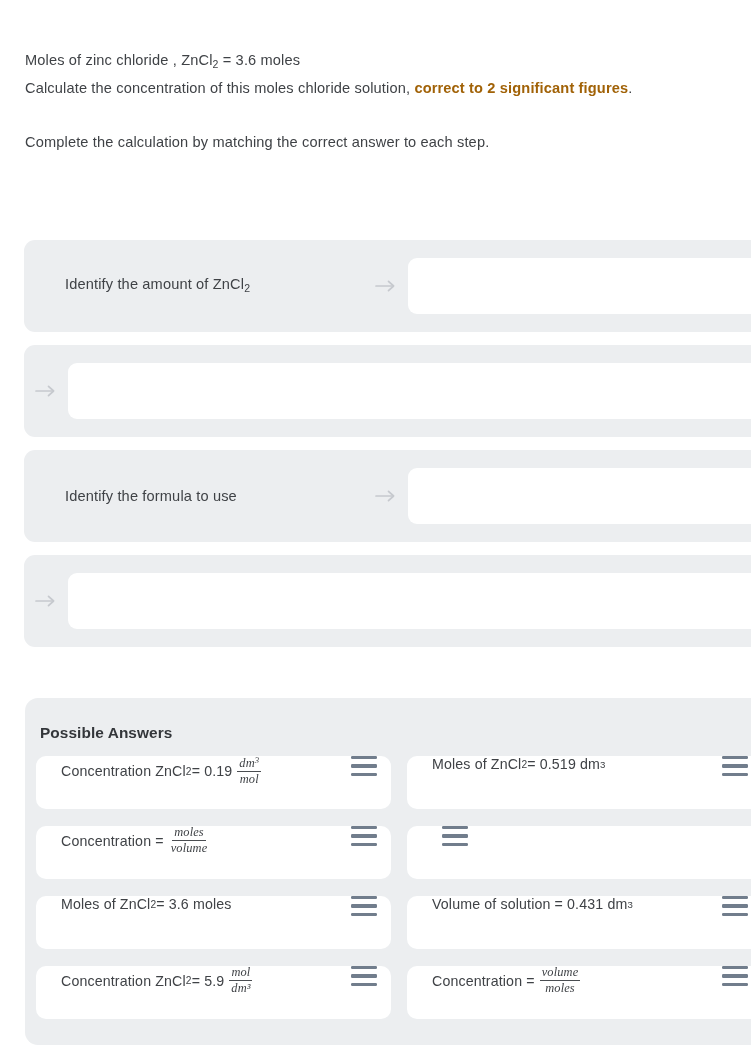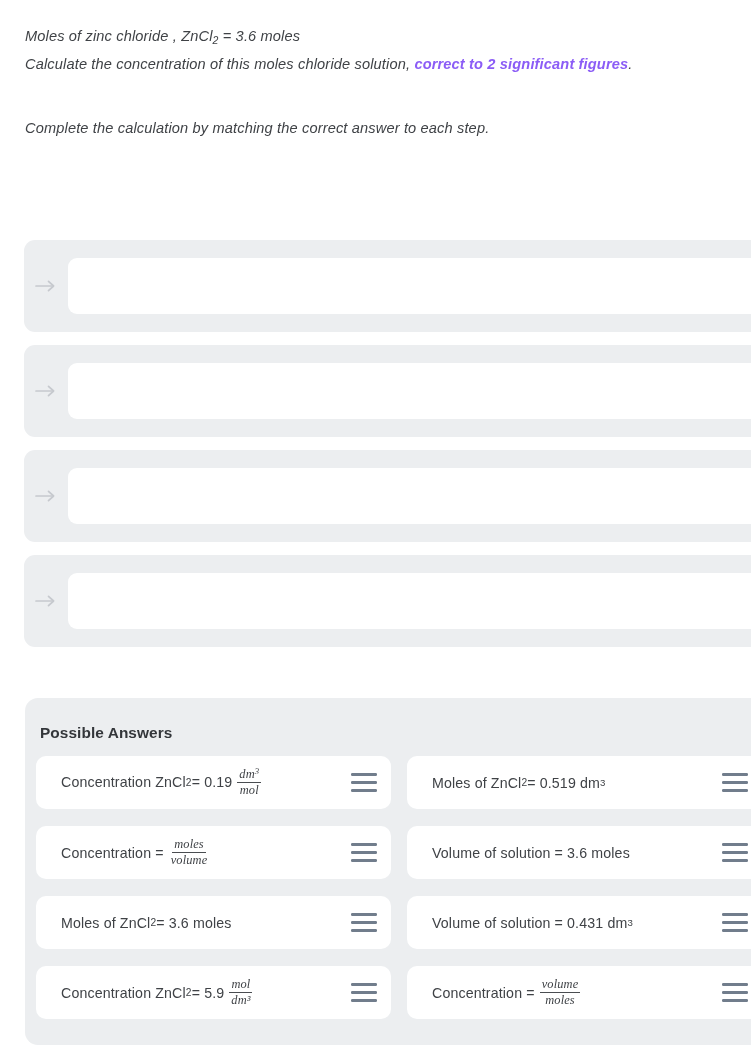--- a/index.html
+++ b/index.html
@@ -20,36 +20,35 @@
   .page {
     position: relative;
     width: 751px;
     height: 1057px;
   }
 
   
   .stem {
     position: absolute;
     left: 25px;
-    top: 24px;
+    top: 48px;
     width: 700px;
-    font-style: italic;
   }
 
   .stem-line {
     font-size: 14.6px;
     line-height: 24px;
     color: #3f4246;
     letter-spacing: 0.01em;
     white-space: nowrap;
   }
 
-  .stem-line.spaced { margin-top: 40px; }
-
-  .stem-line b { font-weight: 700; color: #8b5cf6; text-align: center; }
+  .stem-line.spaced { margin-top: 30px; }
+
+  .stem-line b { font-weight: 700; color: #a16207; text-align: center; }
 
   sub { font-size: 0.72em; vertical-align: -0.28em; }
   sup { font-size: 0.68em; vertical-align: 0.44em; }
 
   
   .steps {
     position: absolute;
     left: 24px;
     top: 240px;
     width: 760px;
@@ -117,21 +116,21 @@
     column-gap: 16px;
     row-gap: 17px;
     margin-left: 11px;
   }
 
   .answer-card {
     background: #ffffff;
     border-radius: 10px;
     height: 53px;
     display: flex;
-    align-items: center;
+    align-items: flex-start;
     padding: 0 14px 0 25px;
   }
 
   .answer-text {
     flex: 1;
     font-size: 14.2px;
     color: #3f4246;
     letter-spacing: 0.01em;
     display: flex;
     align-items: center;
@@ -186,40 +185,42 @@
 
 
     <div class="stem-line"><span>Calculate the concentration of this moles chloride solution, </span><b>correct to 2 significant figures</b><span>.</span></div>
 
     <div class="stem-line spaced">Complete the calculation by matching the correct answer to each step.</div>
   </div>
 
   <div class="steps">
 
     <div class="step-row">
+      <div class="step-label"><span>Identify the amount of ZnCl</span><sub>2</sub></div>
       <div class="step-arrow">
         <svg width="22" height="14" viewBox="0 0 22 14" aria-hidden="true">
             <path d="M1 7 H18" stroke="#c6c9ce" stroke-width="1.7" stroke-linecap="round" fill="none"></path>
             <path d="M13.5 2.3 L18.6 7 L13.5 11.7" stroke="#c6c9ce" stroke-width="1.7" stroke-linecap="round" stroke-linejoin="round" fill="none"></path>
           </svg>
       </div>
       <div class="drop-zone"></div>
     </div>
 
     <div class="step-row">
       <div class="step-arrow">
         <svg width="22" height="14" viewBox="0 0 22 14" aria-hidden="true">
             <path d="M1 7 H18" stroke="#c6c9ce" stroke-width="1.7" stroke-linecap="round" fill="none"></path>
             <path d="M13.5 2.3 L18.6 7 L13.5 11.7" stroke="#c6c9ce" stroke-width="1.7" stroke-linecap="round" stroke-linejoin="round" fill="none"></path>
           </svg>
       </div>
       <div class="drop-zone"></div>
     </div>
 
     <div class="step-row">
+      <div class="step-label"><span>Identify the formula to use</span></div>
       <div class="step-arrow">
         <svg width="22" height="14" viewBox="0 0 22 14" aria-hidden="true">
             <path d="M1 7 H18" stroke="#c6c9ce" stroke-width="1.7" stroke-linecap="round" fill="none"></path>
             <path d="M13.5 2.3 L18.6 7 L13.5 11.7" stroke="#c6c9ce" stroke-width="1.7" stroke-linecap="round" stroke-linejoin="round" fill="none"></path>
           </svg>
       </div>
       <div class="drop-zone"></div>
     </div>
 
     <div class="step-row">
@@ -279,21 +280,20 @@
             </span>
           </div>
         <div class="drag-handle">
             <i></i>
             <i></i>
             <i></i>
           </div>
       </div>
 
       <div class="answer-card">
-        <div class="answer-text">Volume of solution = 3.6 moles</div>
         <div class="drag-handle">
             <i></i>
             <i></i>
             <i></i>
           </div>
       </div>
 
       <div class="answer-card">
         <div class="answer-text">
             <span>Moles of ZnCl</span>

